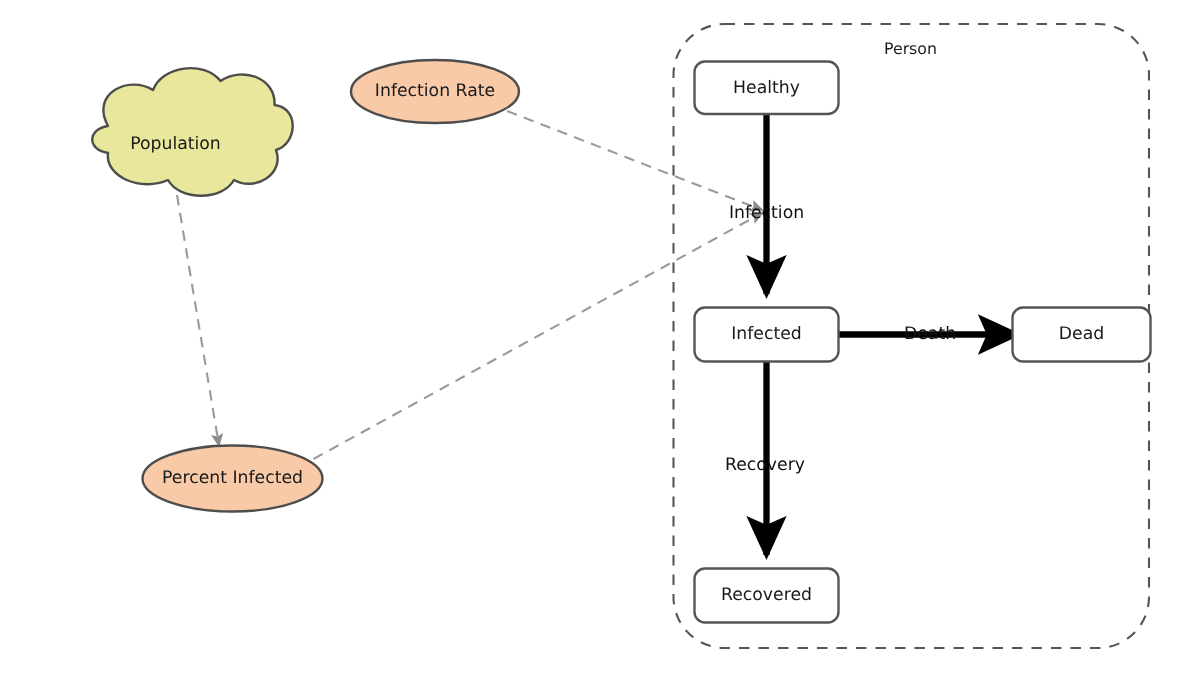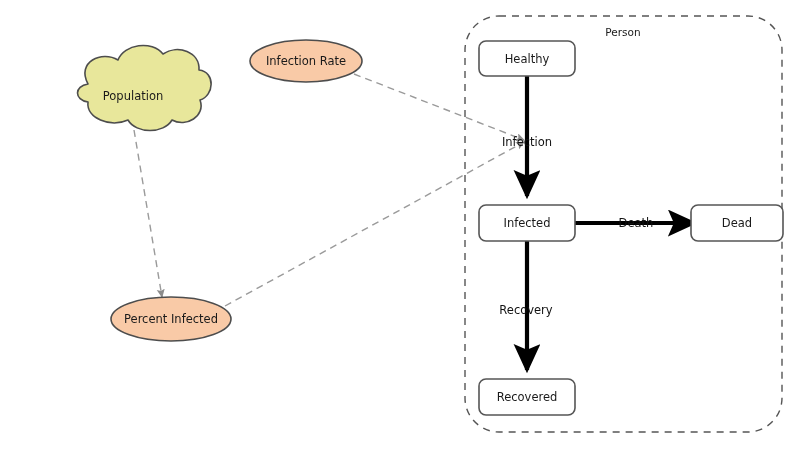--- a/index.html
+++ b/index.html
@@ -3,21 +3,21 @@
 <meta charset="utf-8">
 <style>
   html,body{margin:0;padding:0;}
   body{
     width:800px;height:452px;
     background:#ffffff;
     font-family:"DejaVu Sans", sans-serif;
     overflow:hidden;
     position:relative;
   }
-  #stage{position:absolute;left:16px;top:0;width:688px;height:452px;}
+  #stage{position:absolute;left:0;top:0;width:688px;height:452px;}
   svg{position:absolute;left:0;top:0;width:800px;height:452px;}
   .nodelabel{
     font-family:"DejaVu Sans", sans-serif;
     font-size:11.5px;
     fill:#1a1a1a;
     text-anchor:middle;
     dominant-baseline:middle;
   }
   .edgelabel{
     font-family:"DejaVu Sans", sans-serif;

